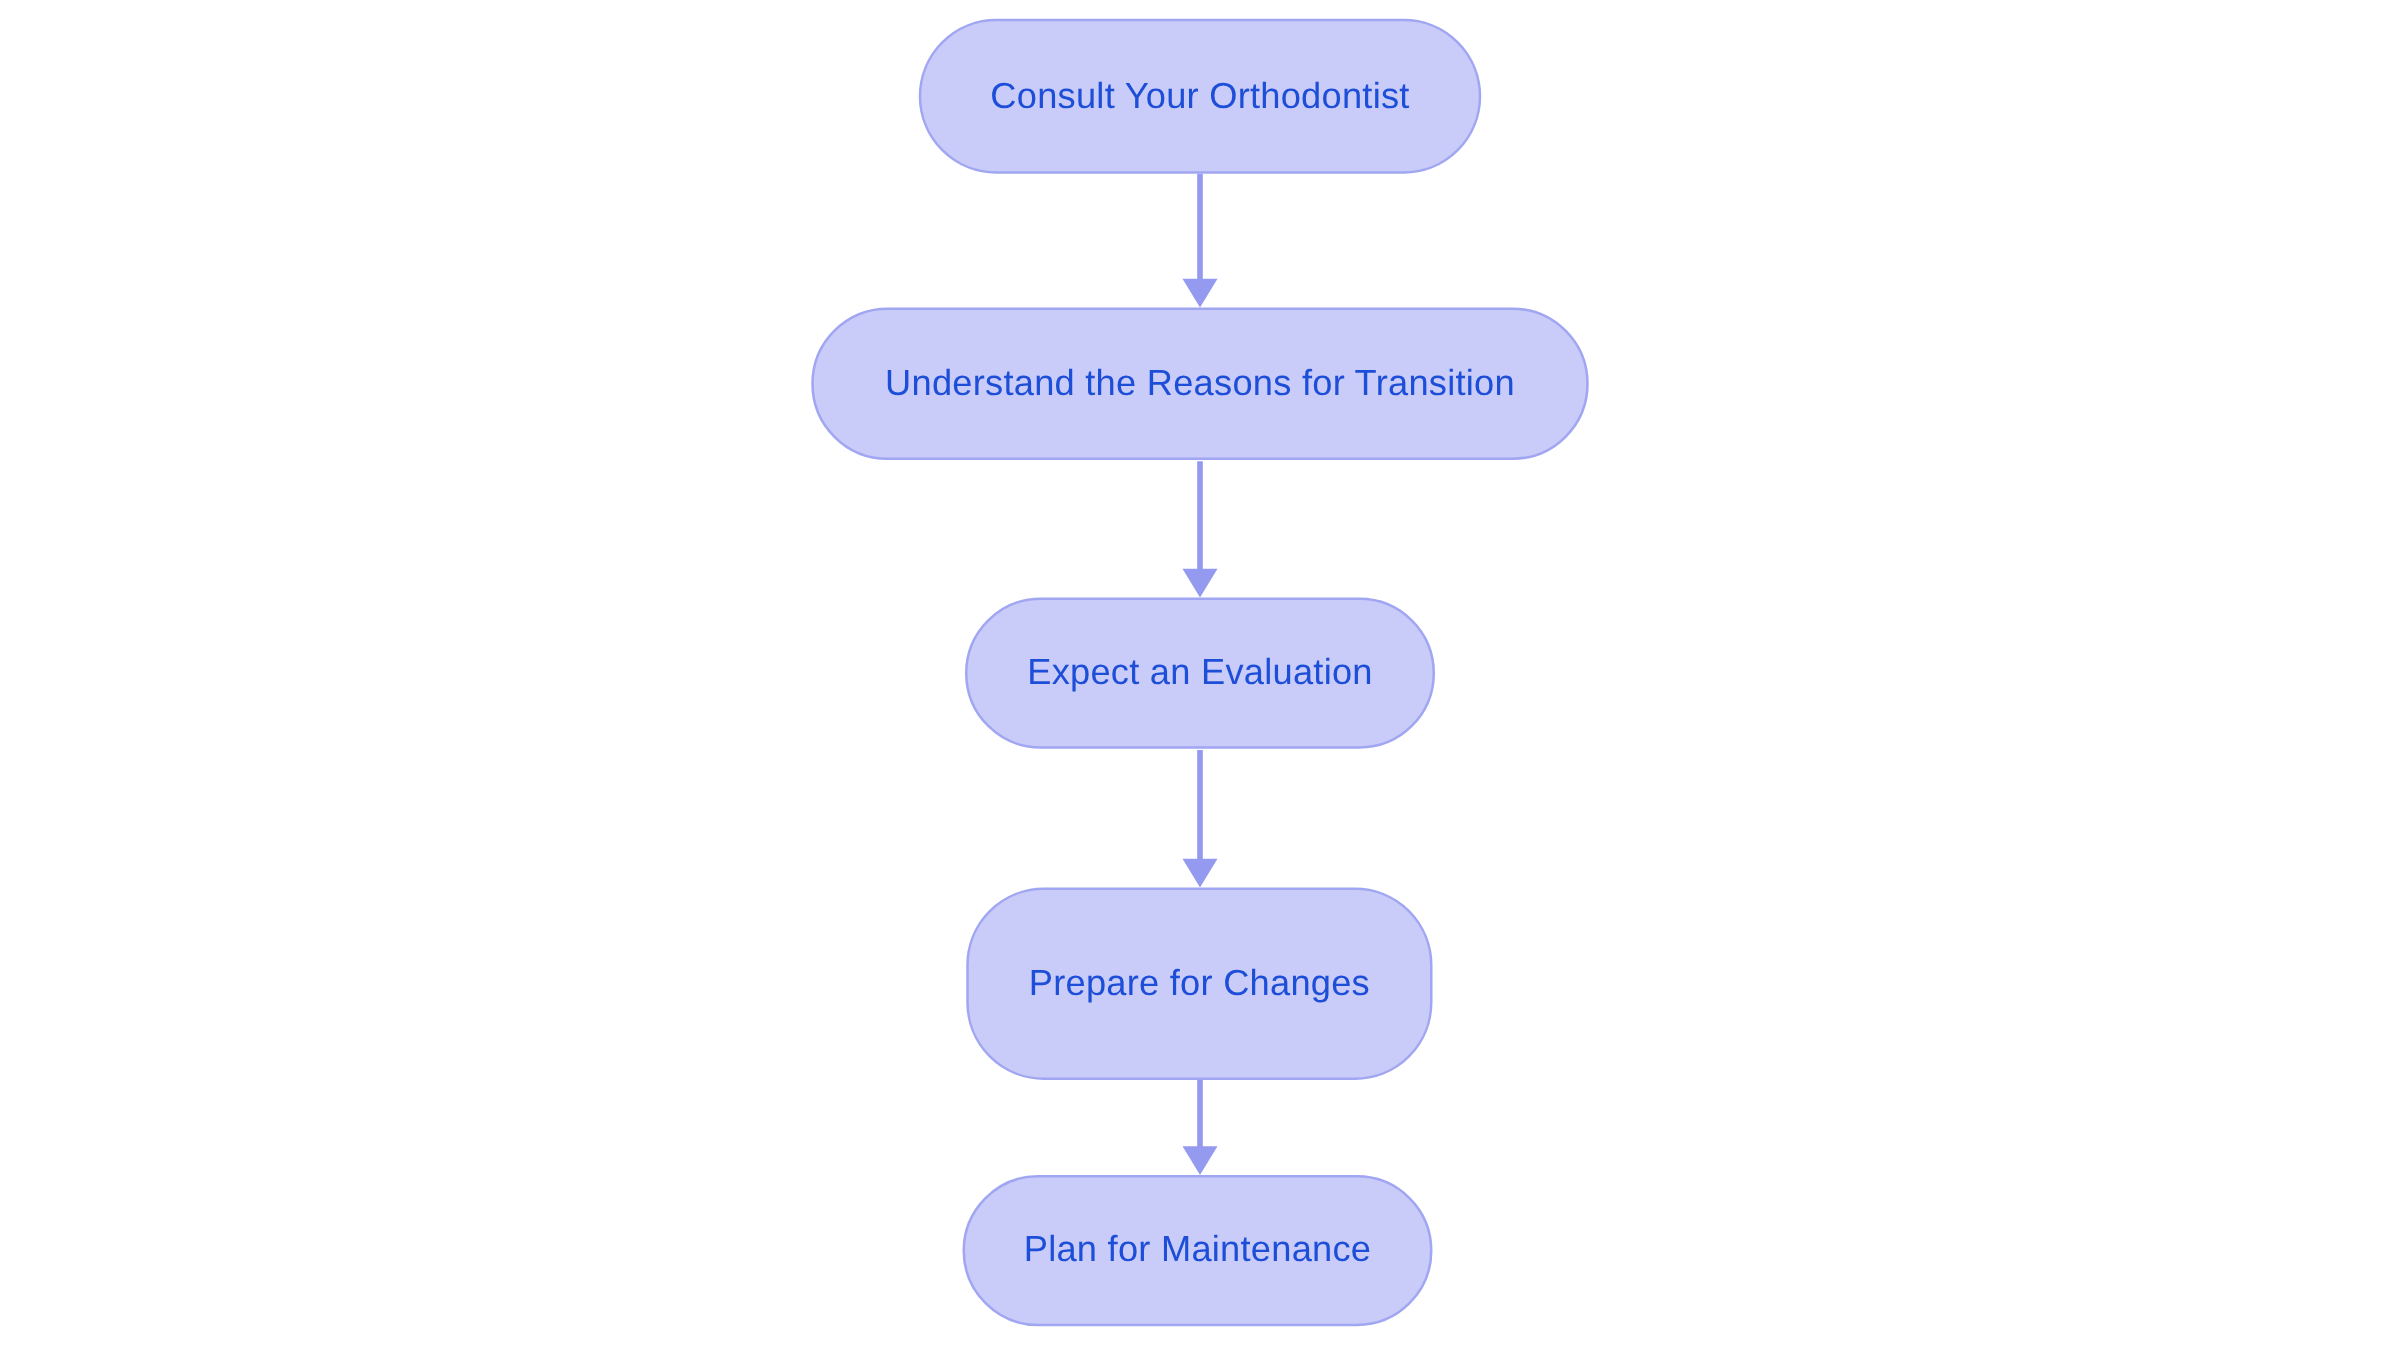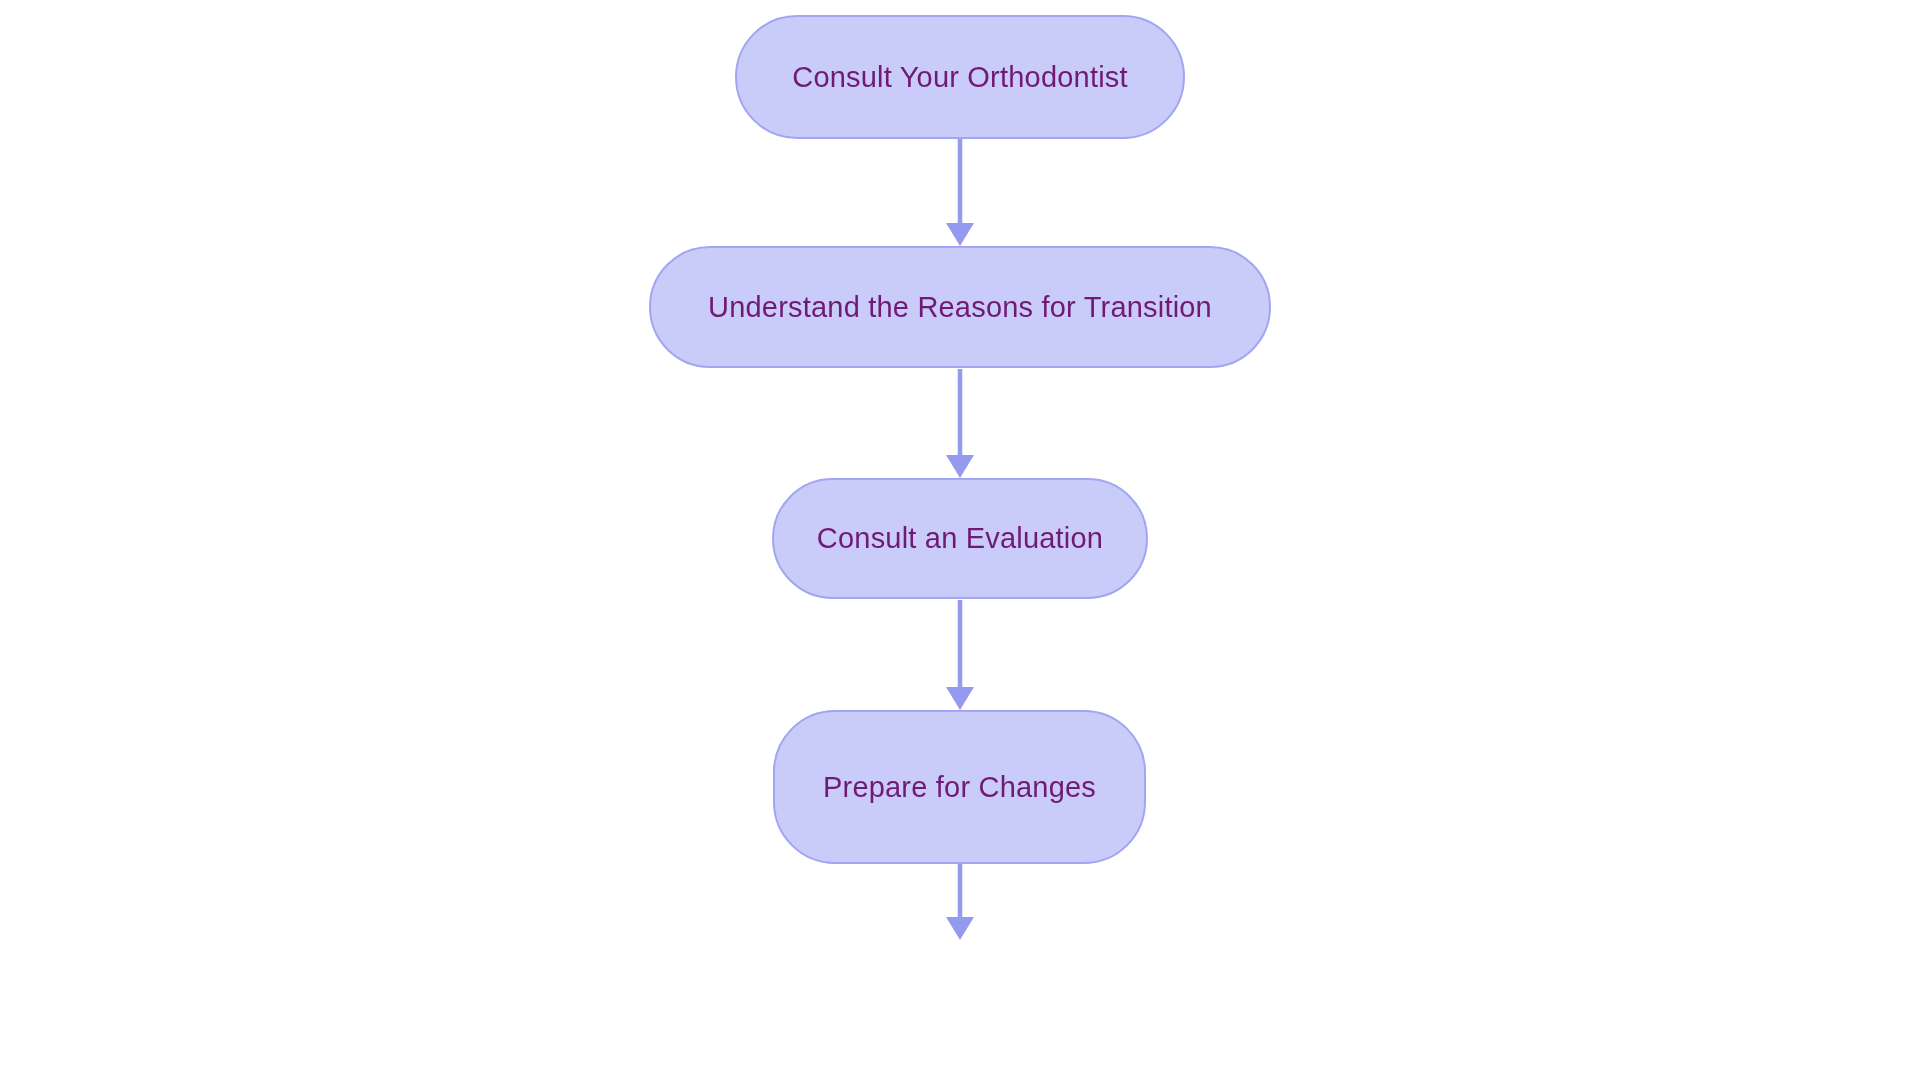--- a/index.html
+++ b/index.html
@@ -30,21 +30,21 @@
     box-sizing: border-box;
     background: #c9cbf8;
     border: 2px solid #a0a6f2;
     border-radius: 62px;
     display: flex;
     align-items: center;
     justify-content: center;
     text-align: center;
   }
   .node .label {
-    color: #701a75;
+    color: #1d4ed8;
     font-size: 29px;
     font-weight: 500;
     letter-spacing: 0.2px;
     line-height: 1.2;
     white-space: nowrap;
   }
   .node-1 { left: 735px; top: 15px;  width: 450px; height: 124px; }
   .node-2 { left: 649px; top: 246px; width: 622px; height: 122px; }
   .node-3 { left: 772px; top: 478px; width: 376px; height: 121px; }
   .node-4 { left: 773px; top: 710px; width: 373px; height: 154px; }
@@ -78,21 +78,24 @@
 
   <div class="node node-1">
     <span class="label">Consult Your Orthodontist</span>
   </div>
 
   <div class="node node-2">
     <span class="label">Understand the Reasons for Transition</span>
   </div>
 
   <div class="node node-3">
-    <span class="label">Consult an Evaluation</span>
+    <span class="label">Expect an Evaluation</span>
   </div>
 
   <div class="node node-4">
     <span class="label">Prepare for Changes</span>
   </div>
 
+  <div class="node node-5">
+    <span class="label">Plan for Maintenance</span>
+  </div>
 
 </div>
 
 </body></html>

